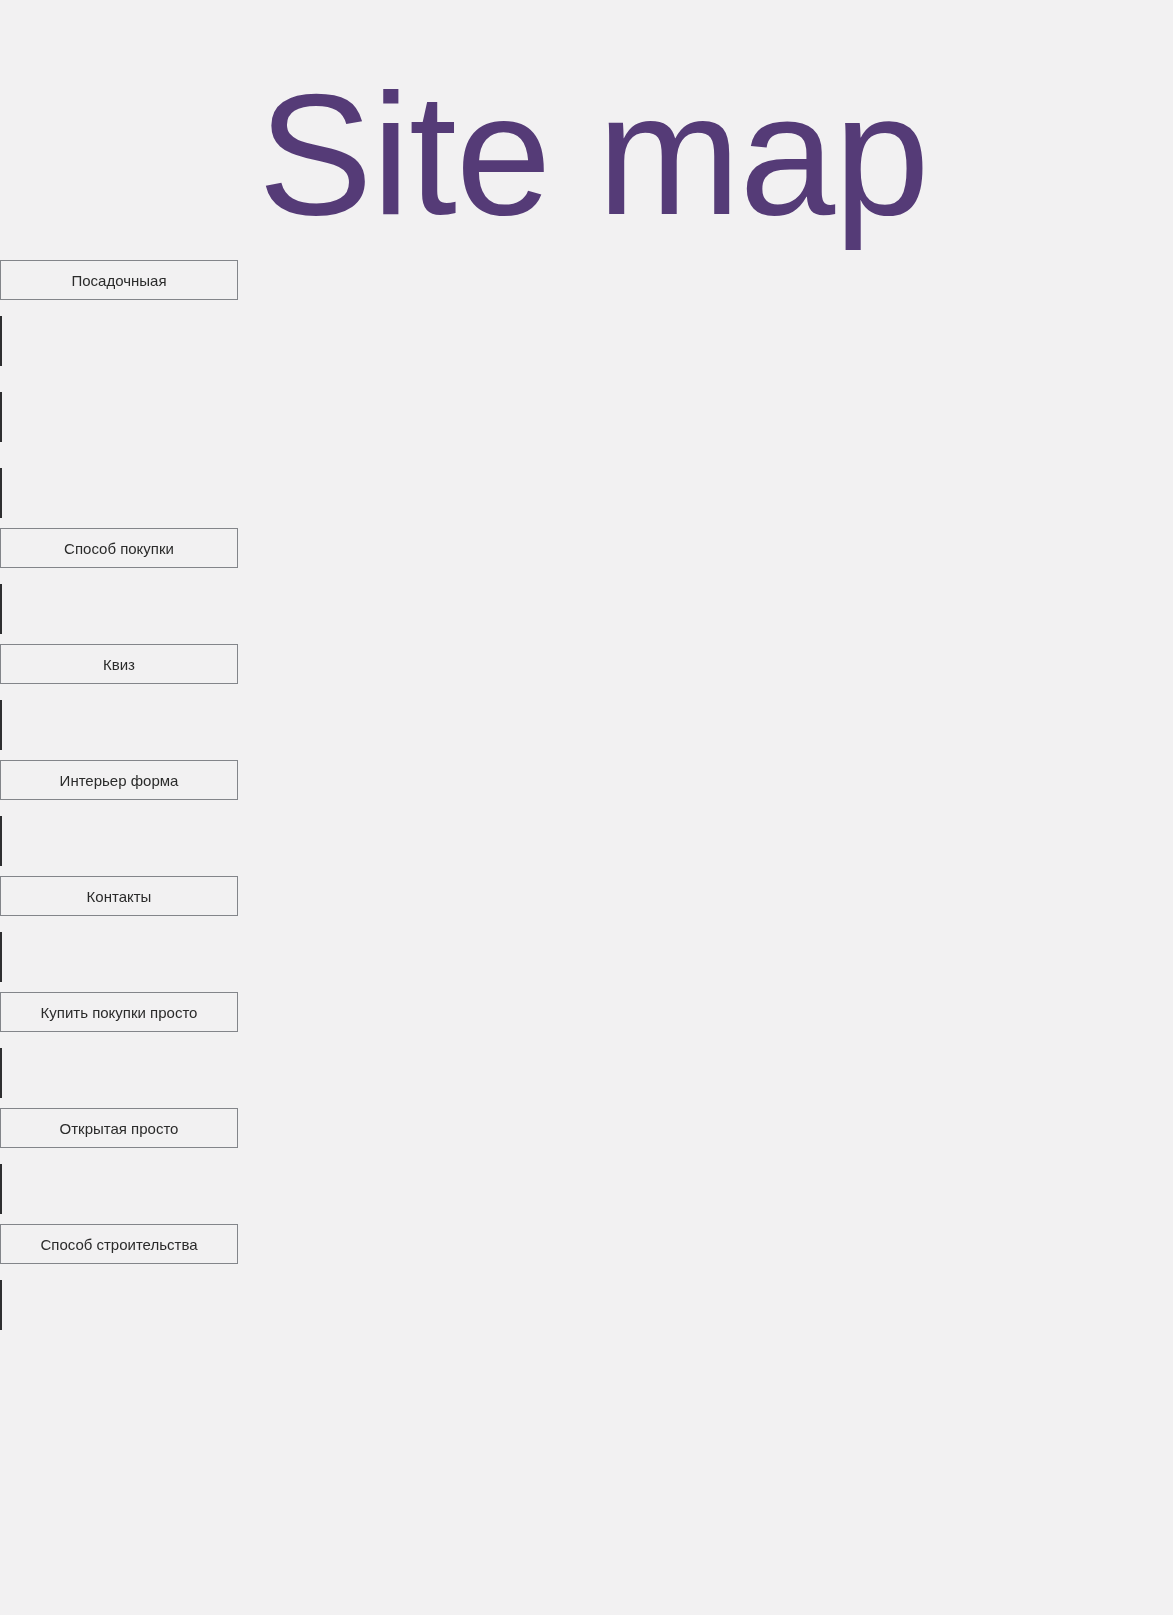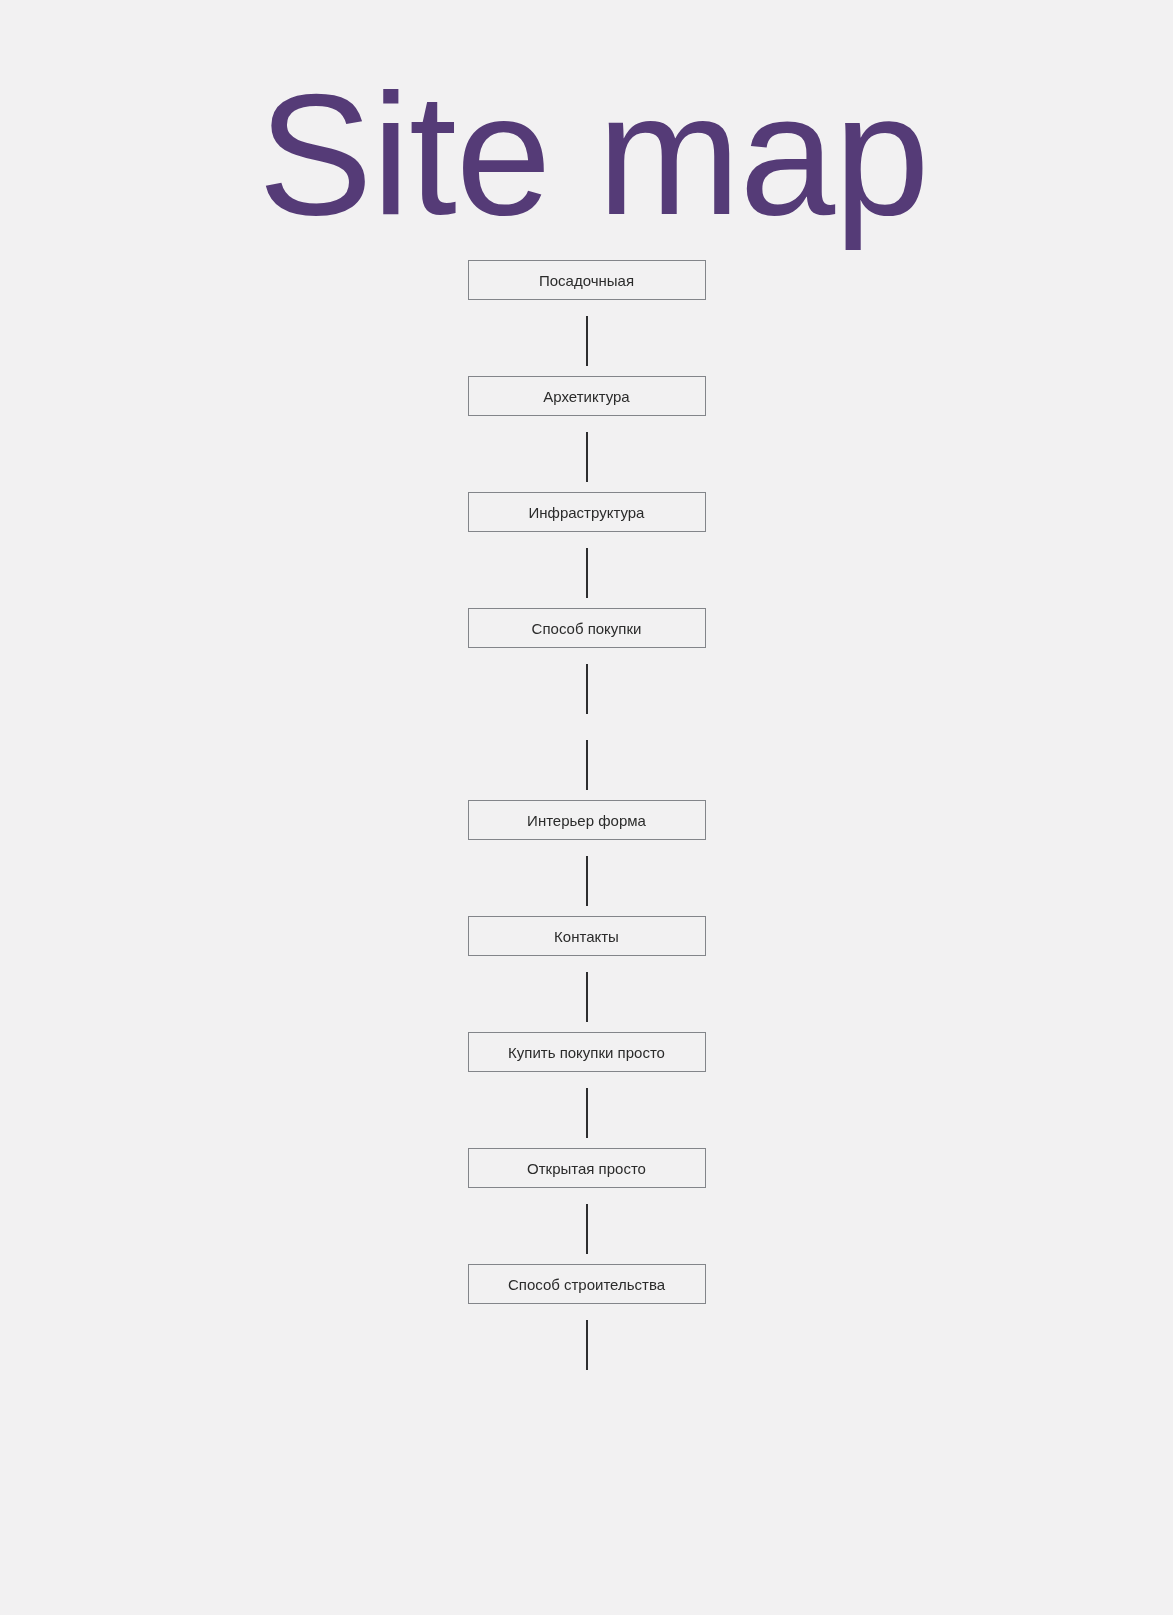--- a/index.html
+++ b/index.html
@@ -37,21 +37,21 @@
   }
 
   
   .flow {
     position: absolute;
     left: 0;
     top: 260px;
     width: 1173px;
     display: flex;
     flex-direction: column;
-    align-items: center;
+    align-items: flex-start;
   }
 
   .node {
     box-sizing: border-box;
     width: 238px;
     height: 40px;
     border: 1px solid #83858a;
     background: #f2f1f2;
     display: flex;
     align-items: center;
@@ -71,26 +71,25 @@
 </head>
 <body>
 
 <div id="page">
 
   <div class="title">Site map</div>
 
   <div class="flow" id="flow">
       <div class="node">Посадочныая</div>
       <div class="connector"></div>
-      <div class="node">Архетиктура</div>
       <div class="connector"></div>
-      <div class="node">Инфраструктура</div>
       <div class="connector"></div>
       <div class="node">Способ покупки</div>
       <div class="connector"></div>
+      <div class="node">Квиз</div>
       <div class="connector"></div>
       <div class="node">Интерьер форма</div>
       <div class="connector"></div>
       <div class="node">Контакты</div>
       <div class="connector"></div>
       <div class="node">Купить покупки просто</div>
       <div class="connector"></div>
       <div class="node">Открытая просто</div>
       <div class="connector"></div>
       <div class="node">Способ строительства</div>

